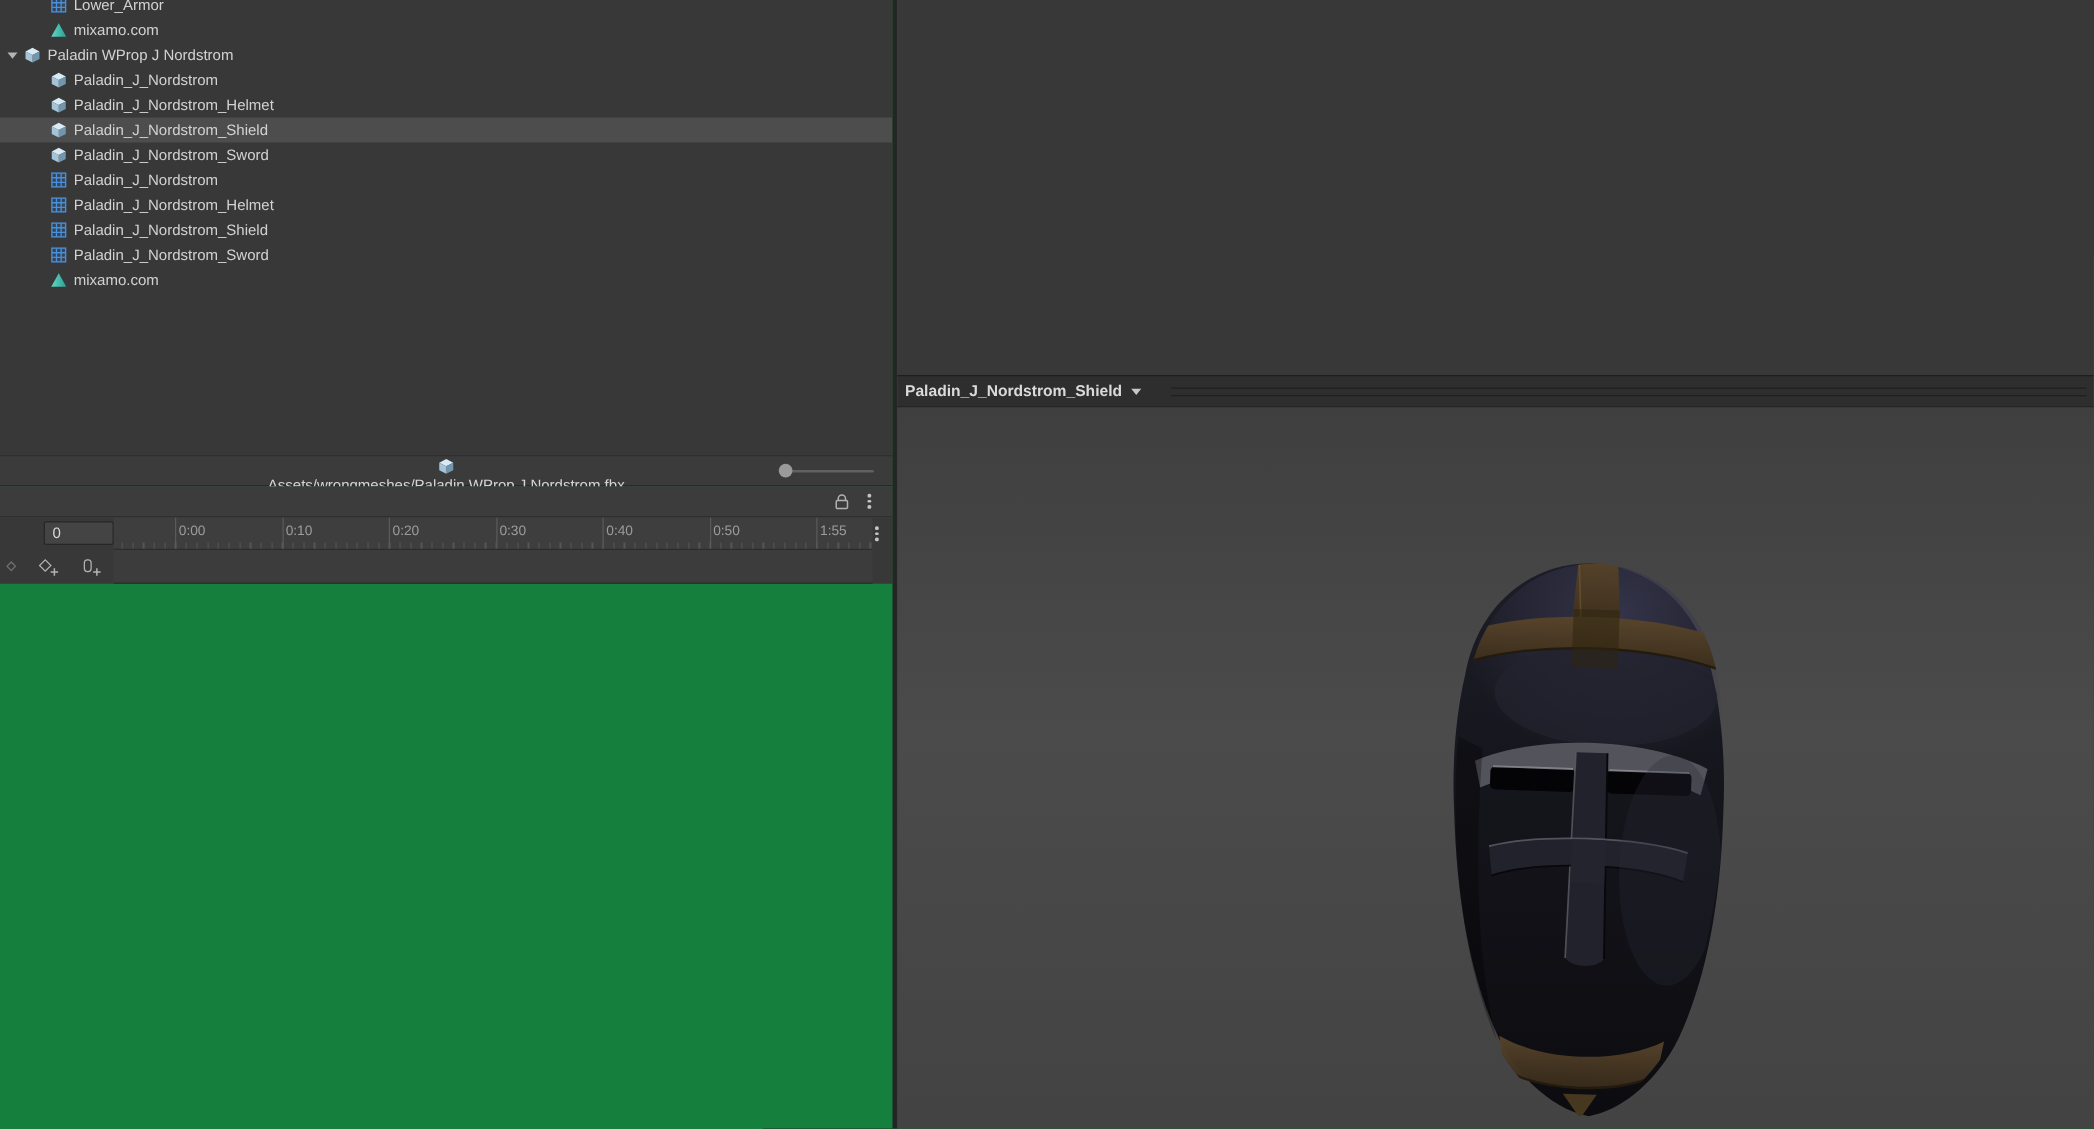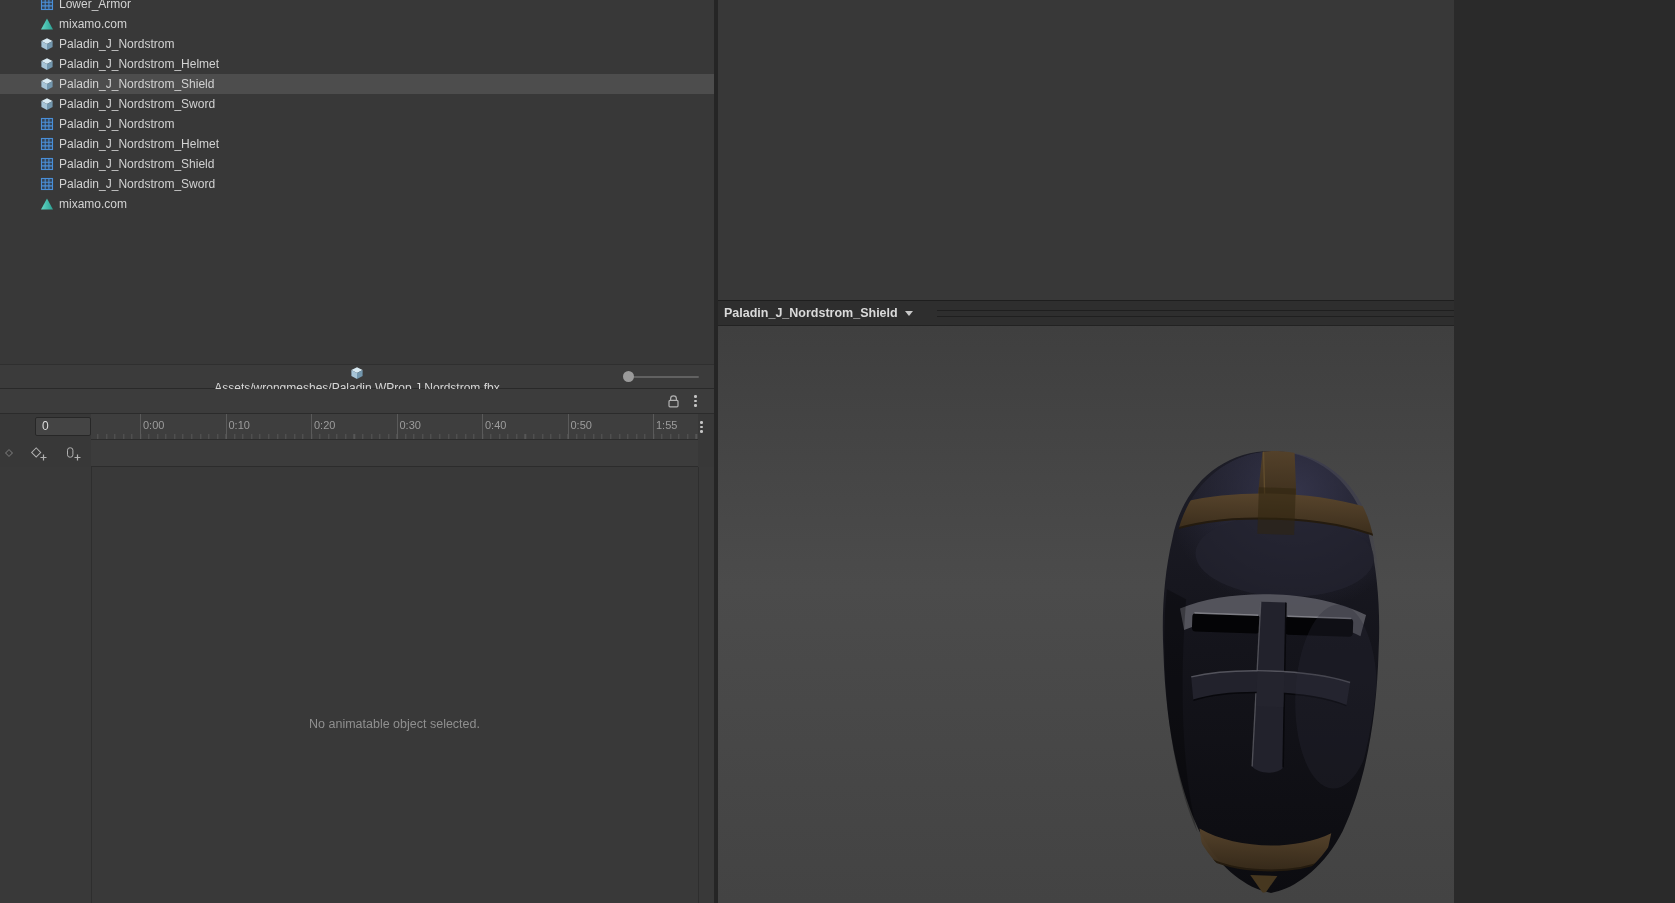--- a/index.html
+++ b/index.html
@@ -1,18 +1,18 @@
 <!DOCTYPE html>
 <html><head>
 <meta charset="utf-8">
 <style>
   * { margin:0; padding:0; box-sizing:border-box; }
   html,body { background:#2a2a2a; }
   .root {
-    position:relative; width:1454px; height:903px; overflow:hidden;
+    position:relative; width:1675px; height:903px; overflow:hidden;
     background:#15803d; color:#d0d0d0;
     font-family:"Liberation Sans", sans-serif; font-size:12px;
     -webkit-font-smoothing:antialiased;
   }
   
   .left-pane { position:absolute; left:0; top:0; width:714px; height:903px; display:flex; flex-direction:column; }
   .v-divider { position:absolute; left:714px; top:0; width:4px; height:903px; background:#252525; }
 
   .tree { height:364px; overflow:hidden; background:#383838; }
   .tree-row { height:20px; display:flex; align-items:center; white-space:nowrap; cursor:default; }
@@ -123,20 +123,31 @@
 
       <div class="tree-row lvl2">
         <span class="ticon">
             <svg width="14" height="14" viewBox="0 0 14 14">
               <use href="#icon-clip"></use>
             </svg>
           </span>
         <span class="tree-label">mixamo.com</span>
       </div>
 
+      <div class="tree-row lvl1">
+        <span class="foldout">
+            <span class="tri"></span>
+          </span>
+        <span class="ticon">
+            <svg width="14" height="14" viewBox="0 0 14 14">
+              <use href="#icon-prefab"></use>
+            </svg>
+          </span>
+        <span class="tree-label">Paladin WProp J Nordstrom</span>
+      </div>
 
 
       <div class="tree-row lvl2">
         <span class="ticon">
             <svg width="14" height="14" viewBox="0 0 14 14">
               <use href="#icon-prefab"></use>
             </svg>
           </span>
         <span class="tree-label">Paladin_J_Nordstrom</span>
       </div>
@@ -281,25 +292,20 @@
       </span>
       <span class="strip-btn" style="left:64px">
         <svg width="18" height="16" viewBox="0 0 18 16">
           <rect x="3.5" y="1.8" width="5.4" height="9.4" rx="2.4" fill="none" stroke="#b2b2b2"></rect>
           <path d="M13.5,8.5 v6 M10.5,11.5 h6" stroke="#b2b2b2" stroke-width="1.2" fill="none"></path>
         </svg>
       </span>
       <div class="strip-bg"></div>
     </div>
 
-    <div class="dopesheet">
-      <div class="col-line-a"></div>
-      <div class="col-line-b"></div>
-      <div class="empty-msg">No animatable object selected.</div>
-    </div>
 
   </div>
 
   <div class="v-divider"></div>
 
   <div class="right-pane">
 
     <div class="inspector-empty"></div>
 
     <div class="preview-header">

